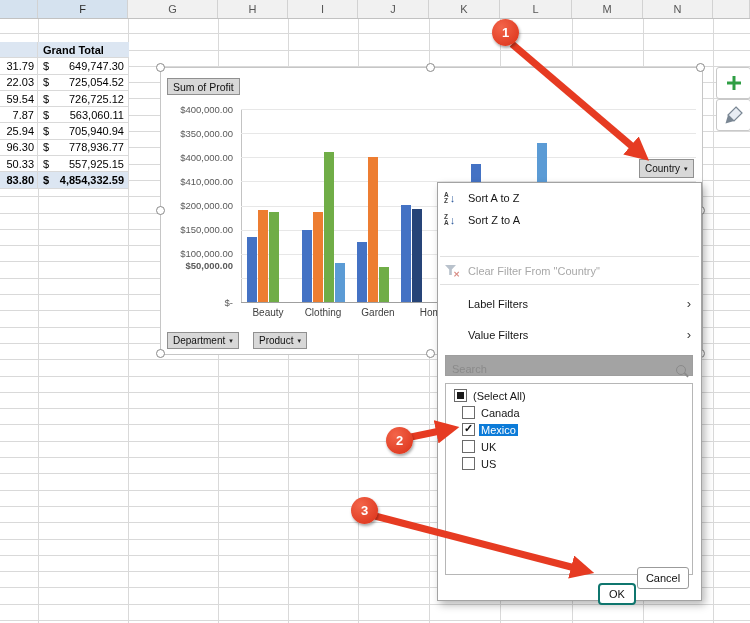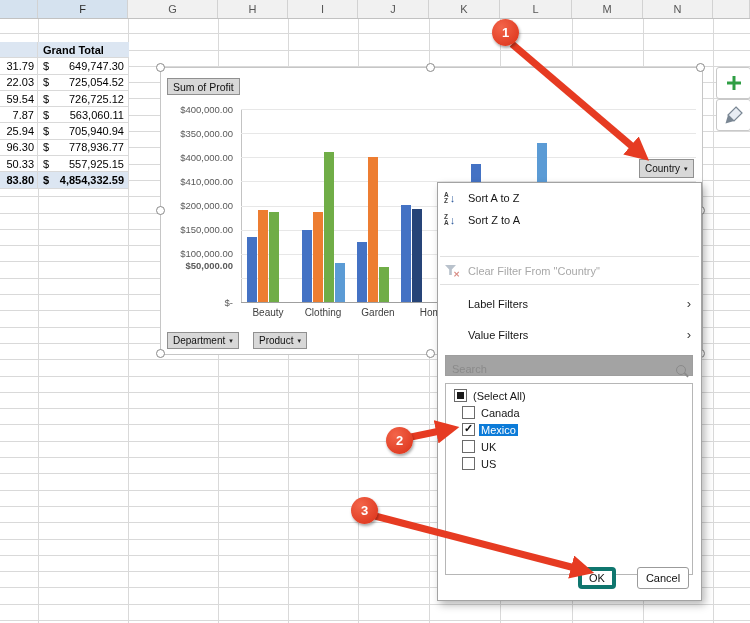--- a/index.html
+++ b/index.html
@@ -80,21 +80,21 @@
   .chkrow.child{padding-left:16px;}
   .cbox{width:13px;height:13px;border:1px solid #6b6b6b;background:#fff;box-sizing:border-box;
         position:relative;flex:none;margin-right:4px;}
   .cbox.mixed::after{content:"";position:absolute;left:2px;top:2px;right:2px;bottom:2px;background:#1a1a1a;}
   .cbox.checked::after{content:"\2713";position:absolute;left:1px;top:-2px;font-size:11px;
         font-weight:bold;color:#111;}
   .chklabel{padding:0 2px;}
   .chklabel.sel{background:#0c7bd8;color:#fff;}
   .btn{position:absolute;top:384px;height:22px;background:#fff;font-size:11px;display:flex;
        align-items:center;justify-content:center;box-sizing:border-box;color:#111;}
-  .btn.ok{left:140px;width:38px;border:4px solid #0f766e;border-radius:4px;}
+  .btn.ok{left:160px;width:38px;border:2px solid #0f766e;border-radius:4px;margin-top:16px;}
   .btn.cancel{left:199px;width:52px;border:1px solid #9b9b9b;border-radius:3px;}
 
   
   .stepc{position:absolute;width:27px;height:27px;border-radius:50%;
          background:radial-gradient(circle at 35% 30%,#f3654a,#da2f16);
          color:#fff;font-weight:bold;font-size:13px;display:flex;align-items:center;
          justify-content:center;z-index:60;box-shadow:1px 2px 3px rgba(0,0,0,.35);}
   #arrows{position:absolute;left:0;top:0;width:750px;height:623px;z-index:55;pointer-events:none;}
 </style>
 </head>

